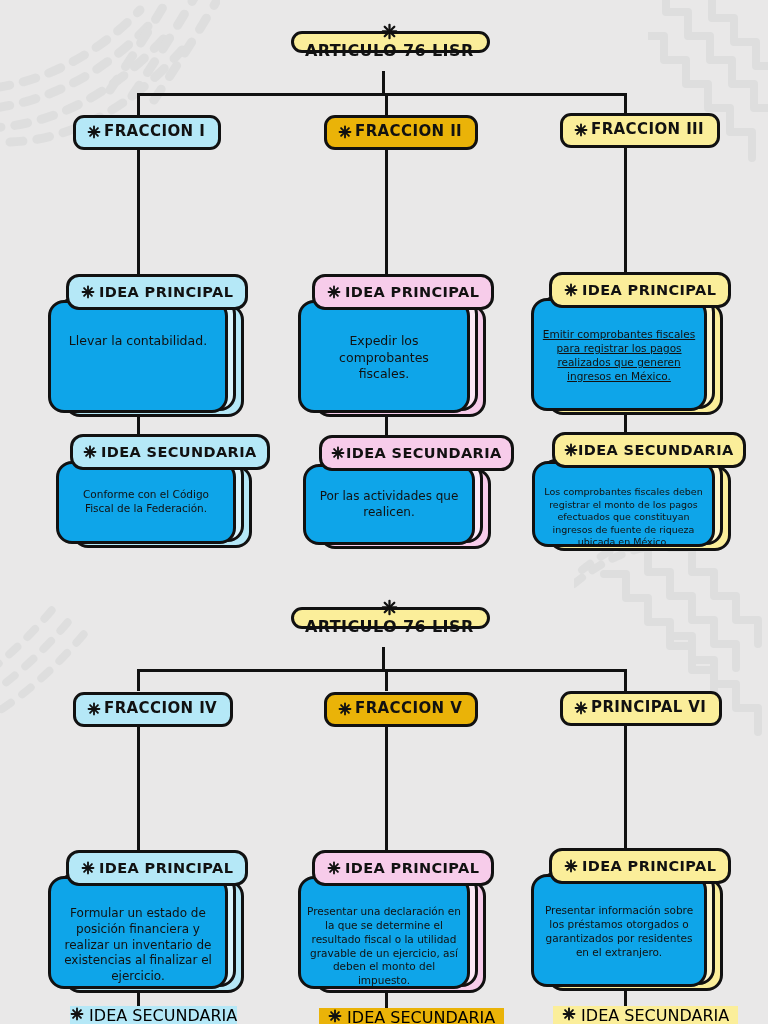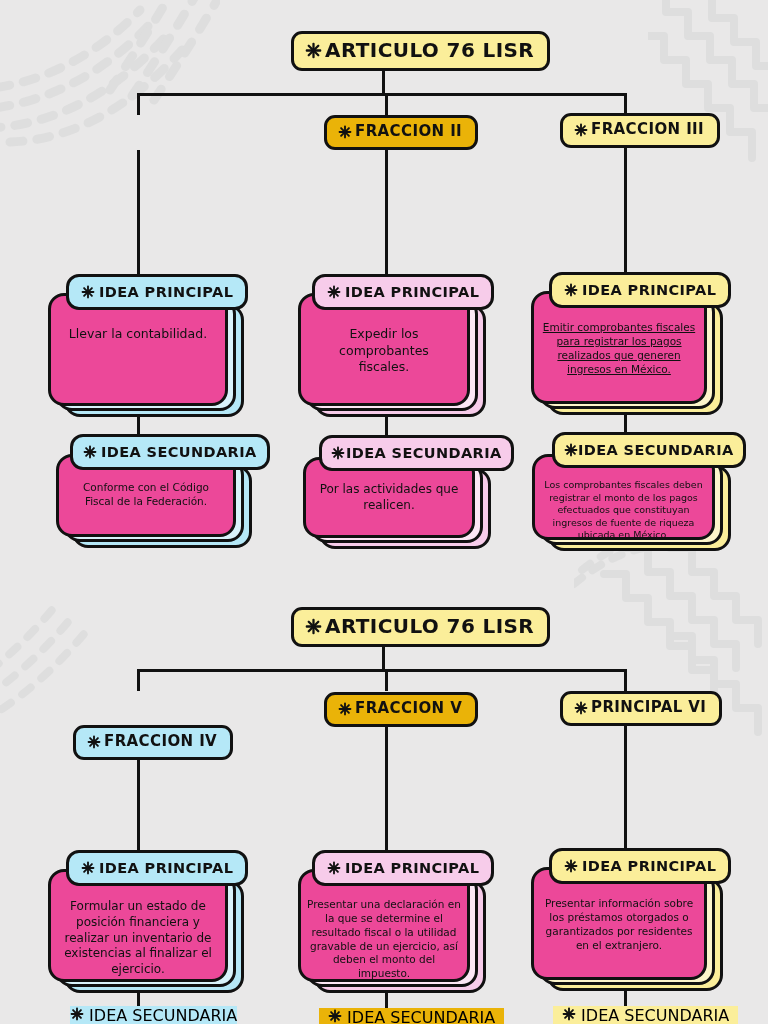--- a/index.html
+++ b/index.html
@@ -33,41 +33,41 @@
     padding:5px 13px 7px 11px;
     font-family:"DejaVu Sans", sans-serif;
     font-weight:bold;
     letter-spacing:.4px;
     color:#111;
     white-space:nowrap;
   }
   .pill .star { flex:0 0 auto; display:block; }
   .pill .ptxt { line-height:1; }
 
-  .pill.title { font-size:20px; height:40px; }
+  .pill.title { font-size:16px; height:22px;flex-direction:column; }
   .pill.frac  { font-size:15px; height:35px; }
 
   .c-blue   { background:#b5e8f7; }
   .c-pink   { background:#eab308; }
   .c-yellow { background:#fbeE9a; }
 
   
   .card { position:absolute; z-index:2; }
 
   .card .layer2, .card .layer1 {
     position:absolute; left:0; top:0;
     border:3px solid #111;
     border-radius:16px;
   }
   .card .layer2 { transform:translate(16px, 12px); }
   .card .layer1 { transform:translate(8px, 6px); }
 
   .card .body {
-    position:absolute; left:0; top:1px;
-    background:#ec4899;
+    position:absolute; left:0; top:8px;
+    background:#0ea5e9;
     border:3px solid #111;
     border-radius:16px;
     display:flex; align-items:flex-start; justify-content:center;
     text-align:center;
   }
   .card .body .btxt {
     display:block;
     width:100%;
     color:#111;
     font-family:"DejaVu Sans", sans-serif;
@@ -156,20 +156,31 @@
     </svg>
     <span class="ptxt">ARTICULO 76 LISR</span>
   </div>
 
   <div class="conn conn-v" style="left:382px; top:71px; height:22px;"></div>
   <div class="conn conn-h" style="left:137px; top:93px; width:490px;"></div>
   <div class="conn conn-v" style="left:137px; top:93px; height:22px;"></div>
   <div class="conn conn-v" style="left:385px; top:93px; height:22px;"></div>
   <div class="conn conn-v" style="left:624px; top:93px; height:22px;"></div>
 
+  <div class="pill frac c-blue" style="left:73px; top:115px;">
+    <svg class="star" width="14" height="14" viewBox="0 0 24 24">
+      <g fill="#111">
+          <rect x="10.4" y="1" width="3.2" height="22" rx="1.4"></rect>
+          <rect x="1" y="10.4" width="22" height="3.2" rx="1.4"></rect>
+      <rect x="10.4" y="1" width="3.2" height="22" rx="1.4" transform="rotate(45 12 12)"></rect>
+      <rect x="10.4" y="1" width="3.2" height="22" rx="1.4" transform="rotate(-45 12 12)"></rect>
+        </g>
+      </svg>
+    <span class="ptxt">FRACCION I</span>
+  </div>
   <div class="pill frac c-pink" style="left:324px; top:115px;">
     <svg class="star" width="14" height="14" viewBox="0 0 24 24">
       <g fill="#111">
           <rect x="10.4" y="1" width="3.2" height="22" rx="1.4"></rect>
           <rect x="1" y="10.4" width="22" height="3.2" rx="1.4"></rect>
       <rect x="10.4" y="1" width="3.2" height="22" rx="1.4" transform="rotate(45 12 12)"></rect>
       <rect x="10.4" y="1" width="3.2" height="22" rx="1.4" transform="rotate(-45 12 12)"></rect>
         </g>
       </svg>
     <span class="ptxt">FRACCION II</span>
@@ -319,21 +330,21 @@
       </svg>
     <span class="ptxt">ARTICULO 76 LISR</span>
   </div>
 
   <div class="conn conn-v" style="left:382px; top:647px; height:22px;"></div>
   <div class="conn conn-h" style="left:137px; top:669px; width:490px;"></div>
   <div class="conn conn-v" style="left:137px; top:669px; height:22px;"></div>
   <div class="conn conn-v" style="left:385px; top:669px; height:22px;"></div>
   <div class="conn conn-v" style="left:624px; top:669px; height:22px;"></div>
 
-  <div class="pill frac c-blue" style="left:73px; top:692px;margin-top:33px;">
+  <div class="pill frac c-blue" style="left:73px; top:692px;">
     <svg class="star" width="14" height="14" viewBox="0 0 24 24">
       <g fill="#111">
           <rect x="10.4" y="1" width="3.2" height="22" rx="1.4"></rect>
           <rect x="1" y="10.4" width="22" height="3.2" rx="1.4"></rect>
       <rect x="10.4" y="1" width="3.2" height="22" rx="1.4" transform="rotate(45 12 12)"></rect>
       <rect x="10.4" y="1" width="3.2" height="22" rx="1.4" transform="rotate(-45 12 12)"></rect>
         </g>
       </svg>
     <span class="ptxt">FRACCION IV</span>
   </div>

